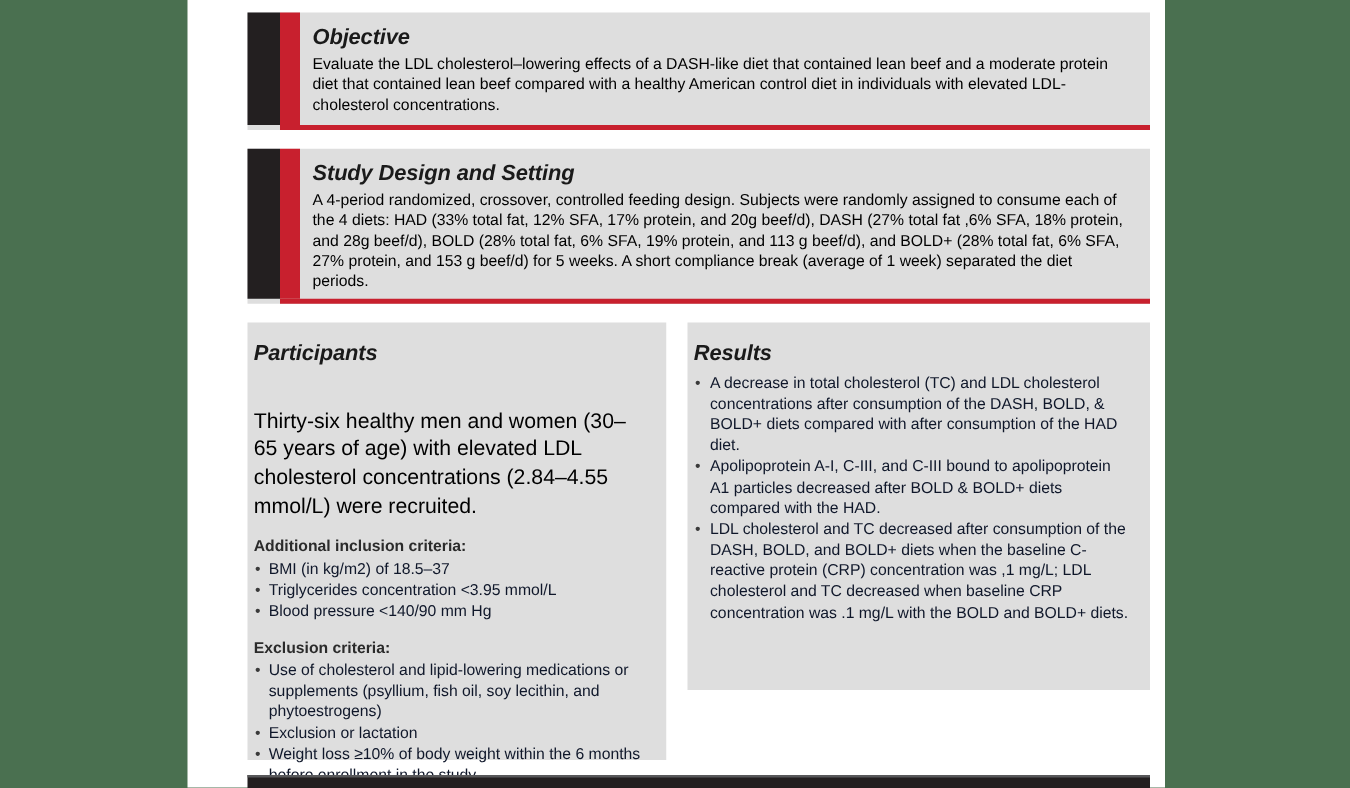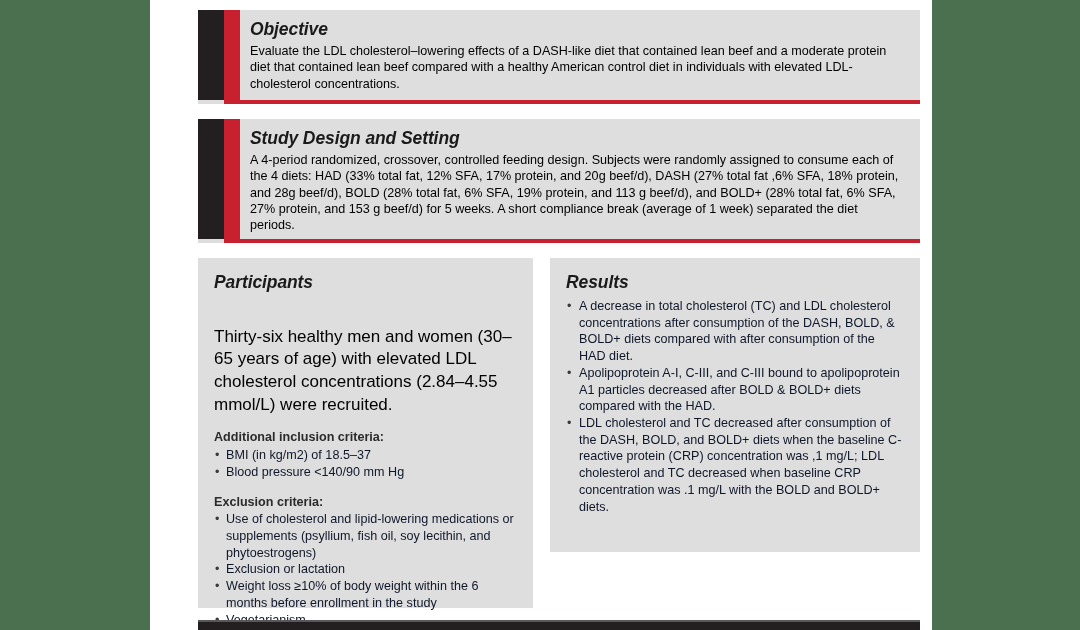--- a/index.html
+++ b/index.html
@@ -54,21 +54,21 @@
     position: absolute;
     left: 26px;
     right: 0;
     bottom: 0;
     height: 4px;
     background: #c8202e;
   }
 
   
   .column {
-    padding: 14px 16px 12px 16px;
+    padding: 14px 16px 12px 5px;
   }
 
   h2.heading {
     margin: 0 0 2px 0;
     font-size: 17.5px;
     font-weight: bold;
     color: #1a1a1a;
     letter-spacing: -0.1px;
     line-height: 1.25;
     font-style: italic;
@@ -158,20 +158,21 @@
     <p class="body">A 4-period randomized, crossover, controlled feeding design. Subjects were randomly assigned to consume each of the 4 diets: HAD (33% total fat, 12% SFA, 17% protein, and 20g beef/d), DASH (27% total fat ,6% SFA, 18% protein, and 28g beef/d), BOLD (28% total fat, 6% SFA, 19% protein, and 113 g beef/d), and BOLD+ (28% total fat, 6% SFA, 27% protein, and 153 g beef/d) for 5 weeks. A short compliance break (average of 1 week) separated the diet periods.</p>
   </div>
 
   <div class="box column" style="left:48px; top:258px; width:335px; height:350px;">
     <h2 class="heading col">Participants</h2>
     <p class="body col">Thirty-six healthy men and women (30–65 years of age) with elevated LDL cholesterol concentrations (2.84–4.55 mmol/L) were recruited.</p>
 
     <div class="subhead">Additional inclusion criteria:</div>
     <ul class="bullets">
       <li>BMI (in kg/m2) of 18.5–37</li>
+      <li>Triglycerides concentration &lt;3.95 mmol/L</li>
       <li>Blood pressure &lt;140/90 mm Hg</li>
     </ul>
 
     <div class="subhead">Exclusion criteria:</div>
     <ul class="bullets">
       <li>Use of cholesterol and lipid-lowering medications or supplements (psyllium, fish oil, soy lecithin, and phytoestrogens)</li>
       <li>Exclusion or lactation</li>
       <li>Weight loss ≥10% of body weight within the 6 months before enrollment in the study</li>
       <li>Vegetarianism.</li>
     </ul>

